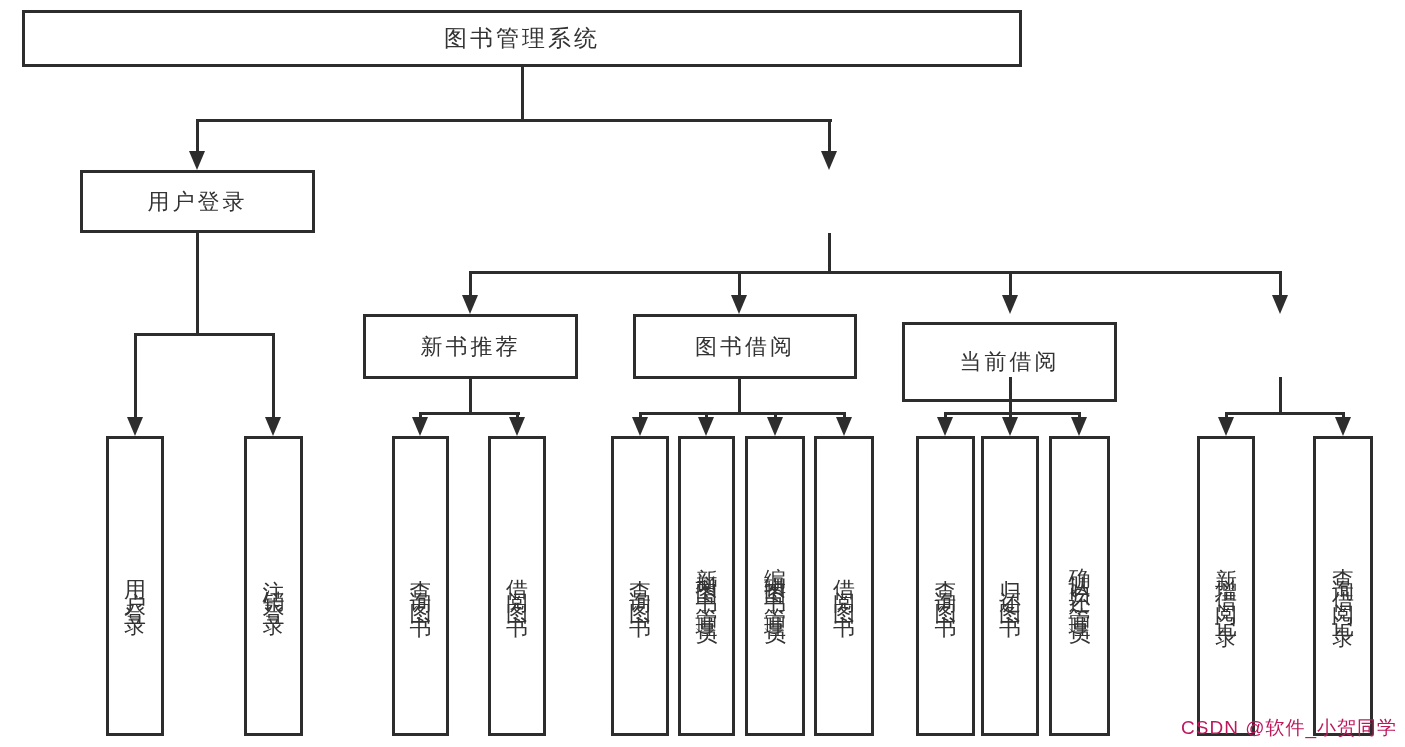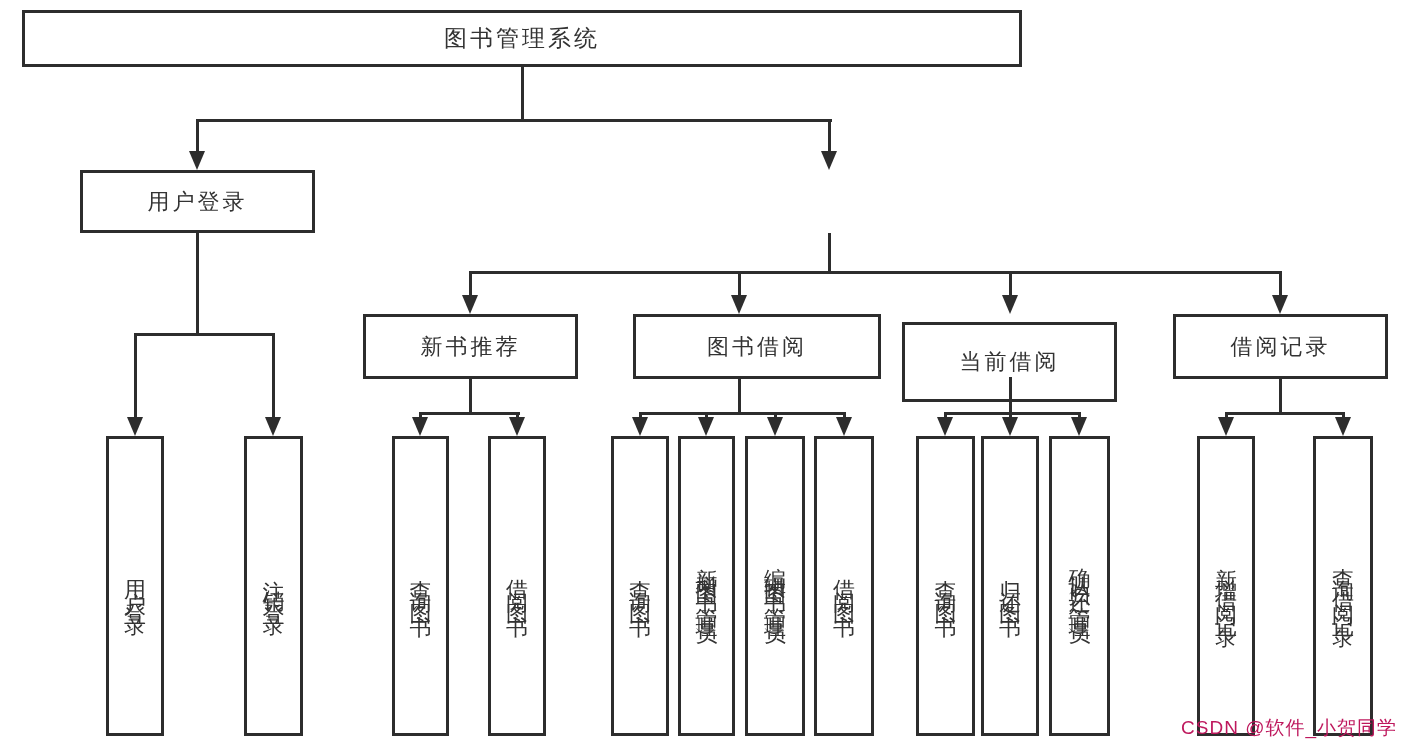--- a/index.html
+++ b/index.html
@@ -54,23 +54,22 @@
   <div class="line" style="left:469px;top:271px;width:3px;height:27px"></div>
   <div class="arrow" style="left:462px;top:295px"></div>
   <div class="line" style="left:738px;top:271px;width:3px;height:27px"></div>
   <div class="arrow" style="left:731px;top:295px"></div>
   <div class="line" style="left:1009px;top:271px;width:3px;height:27px"></div>
   <div class="arrow" style="left:1002px;top:295px"></div>
   <div class="line" style="left:1279px;top:271px;width:3px;height:27px"></div>
   <div class="arrow" style="left:1272px;top:295px"></div>
 
   <div class="box hbox" style="left:363px;top:314px;width:215px;height:65px">新书推荐</div>
-  <div class="box hbox" style="left:633px;top:314px;width:248px;height:65px">图书借阅</div>
+  <div class="box hbox" style="left:633px;top:314px;width:224px;height:65px">图书借阅</div>
   <div class="box hbox" style="left:902px;top:322px;width:215px;height:80px">当前借阅</div>
-  <div class="box hbox" style="left:1173px;top:314px;width:215px;height:65px">借阅记录</div>
 
   <div class="line" style="left:469px;top:377px;width:3px;height:38px"></div>
   <div class="line" style="left:419px;top:412px;width:101px;height:3px"></div>
   <div class="line" style="left:419px;top:412px;width:3px;height:10px"></div>
   <div class="arrow" style="left:412px;top:417px"></div>
   <div class="line" style="left:516px;top:412px;width:3px;height:10px"></div>
   <div class="arrow" style="left:509px;top:417px"></div>
 
   <div class="line" style="left:738px;top:377px;width:3px;height:38px"></div>
   <div class="line" style="left:639px;top:412px;width:207px;height:3px"></div>

